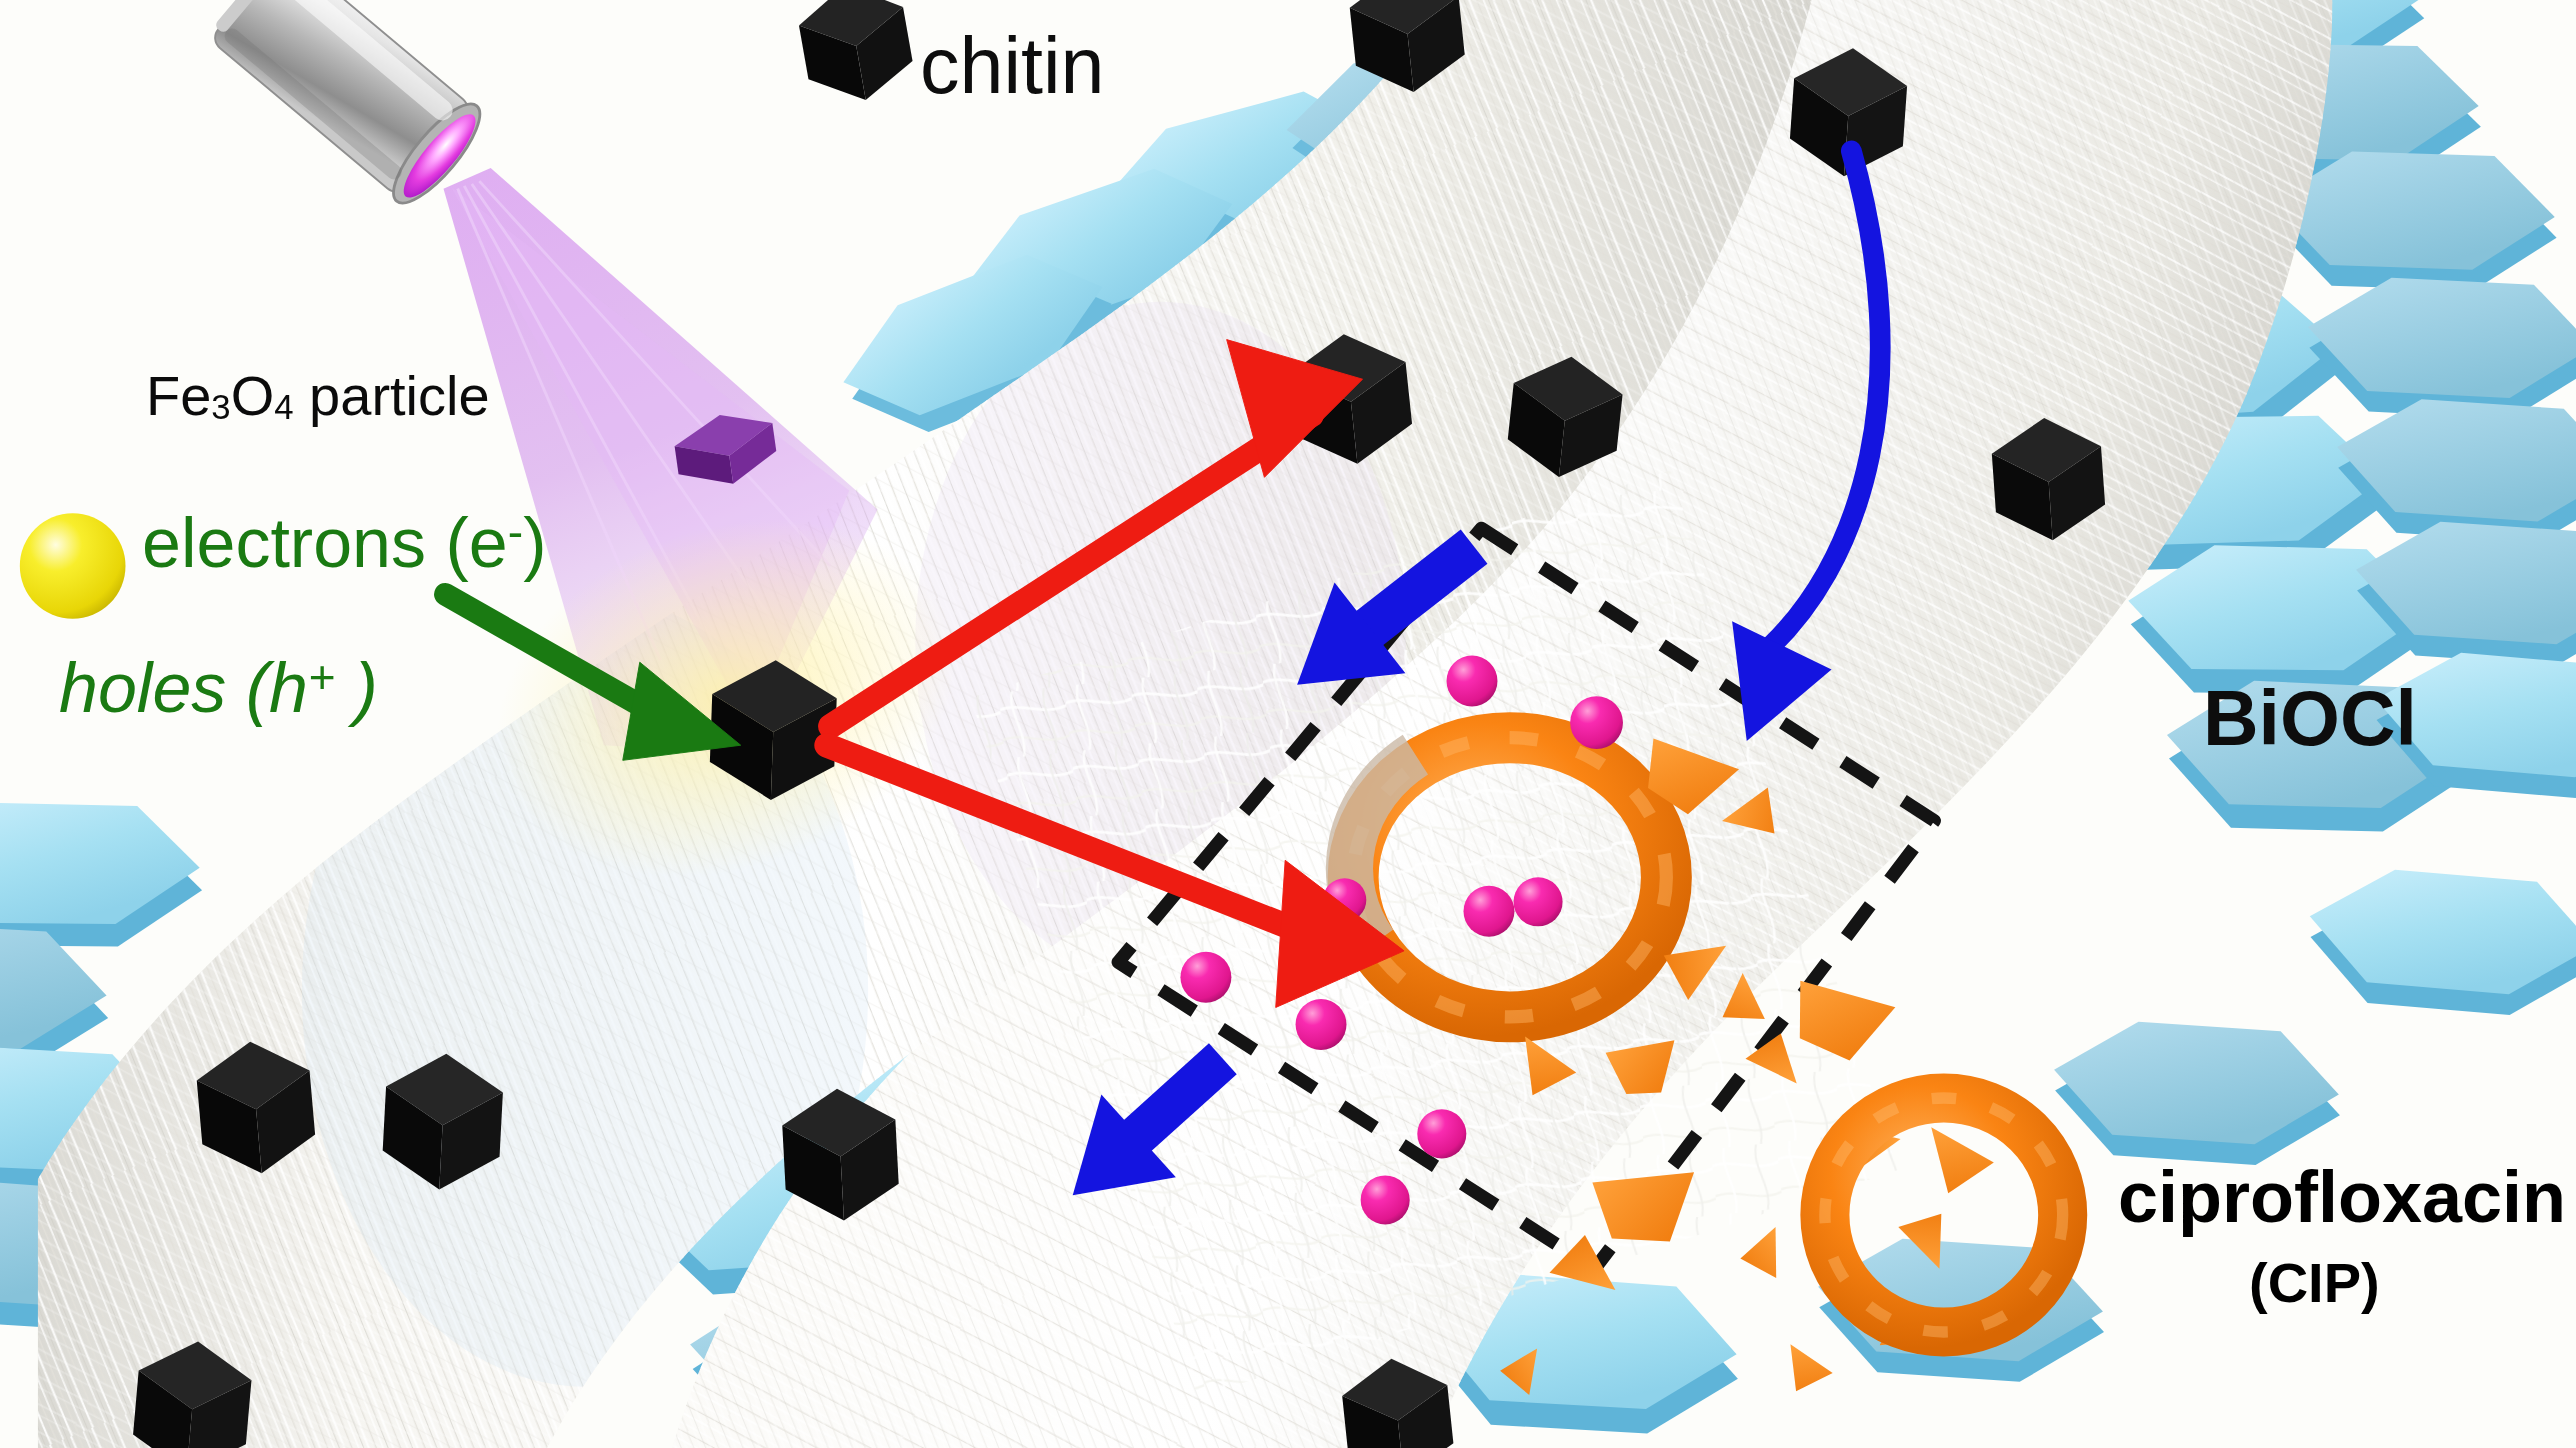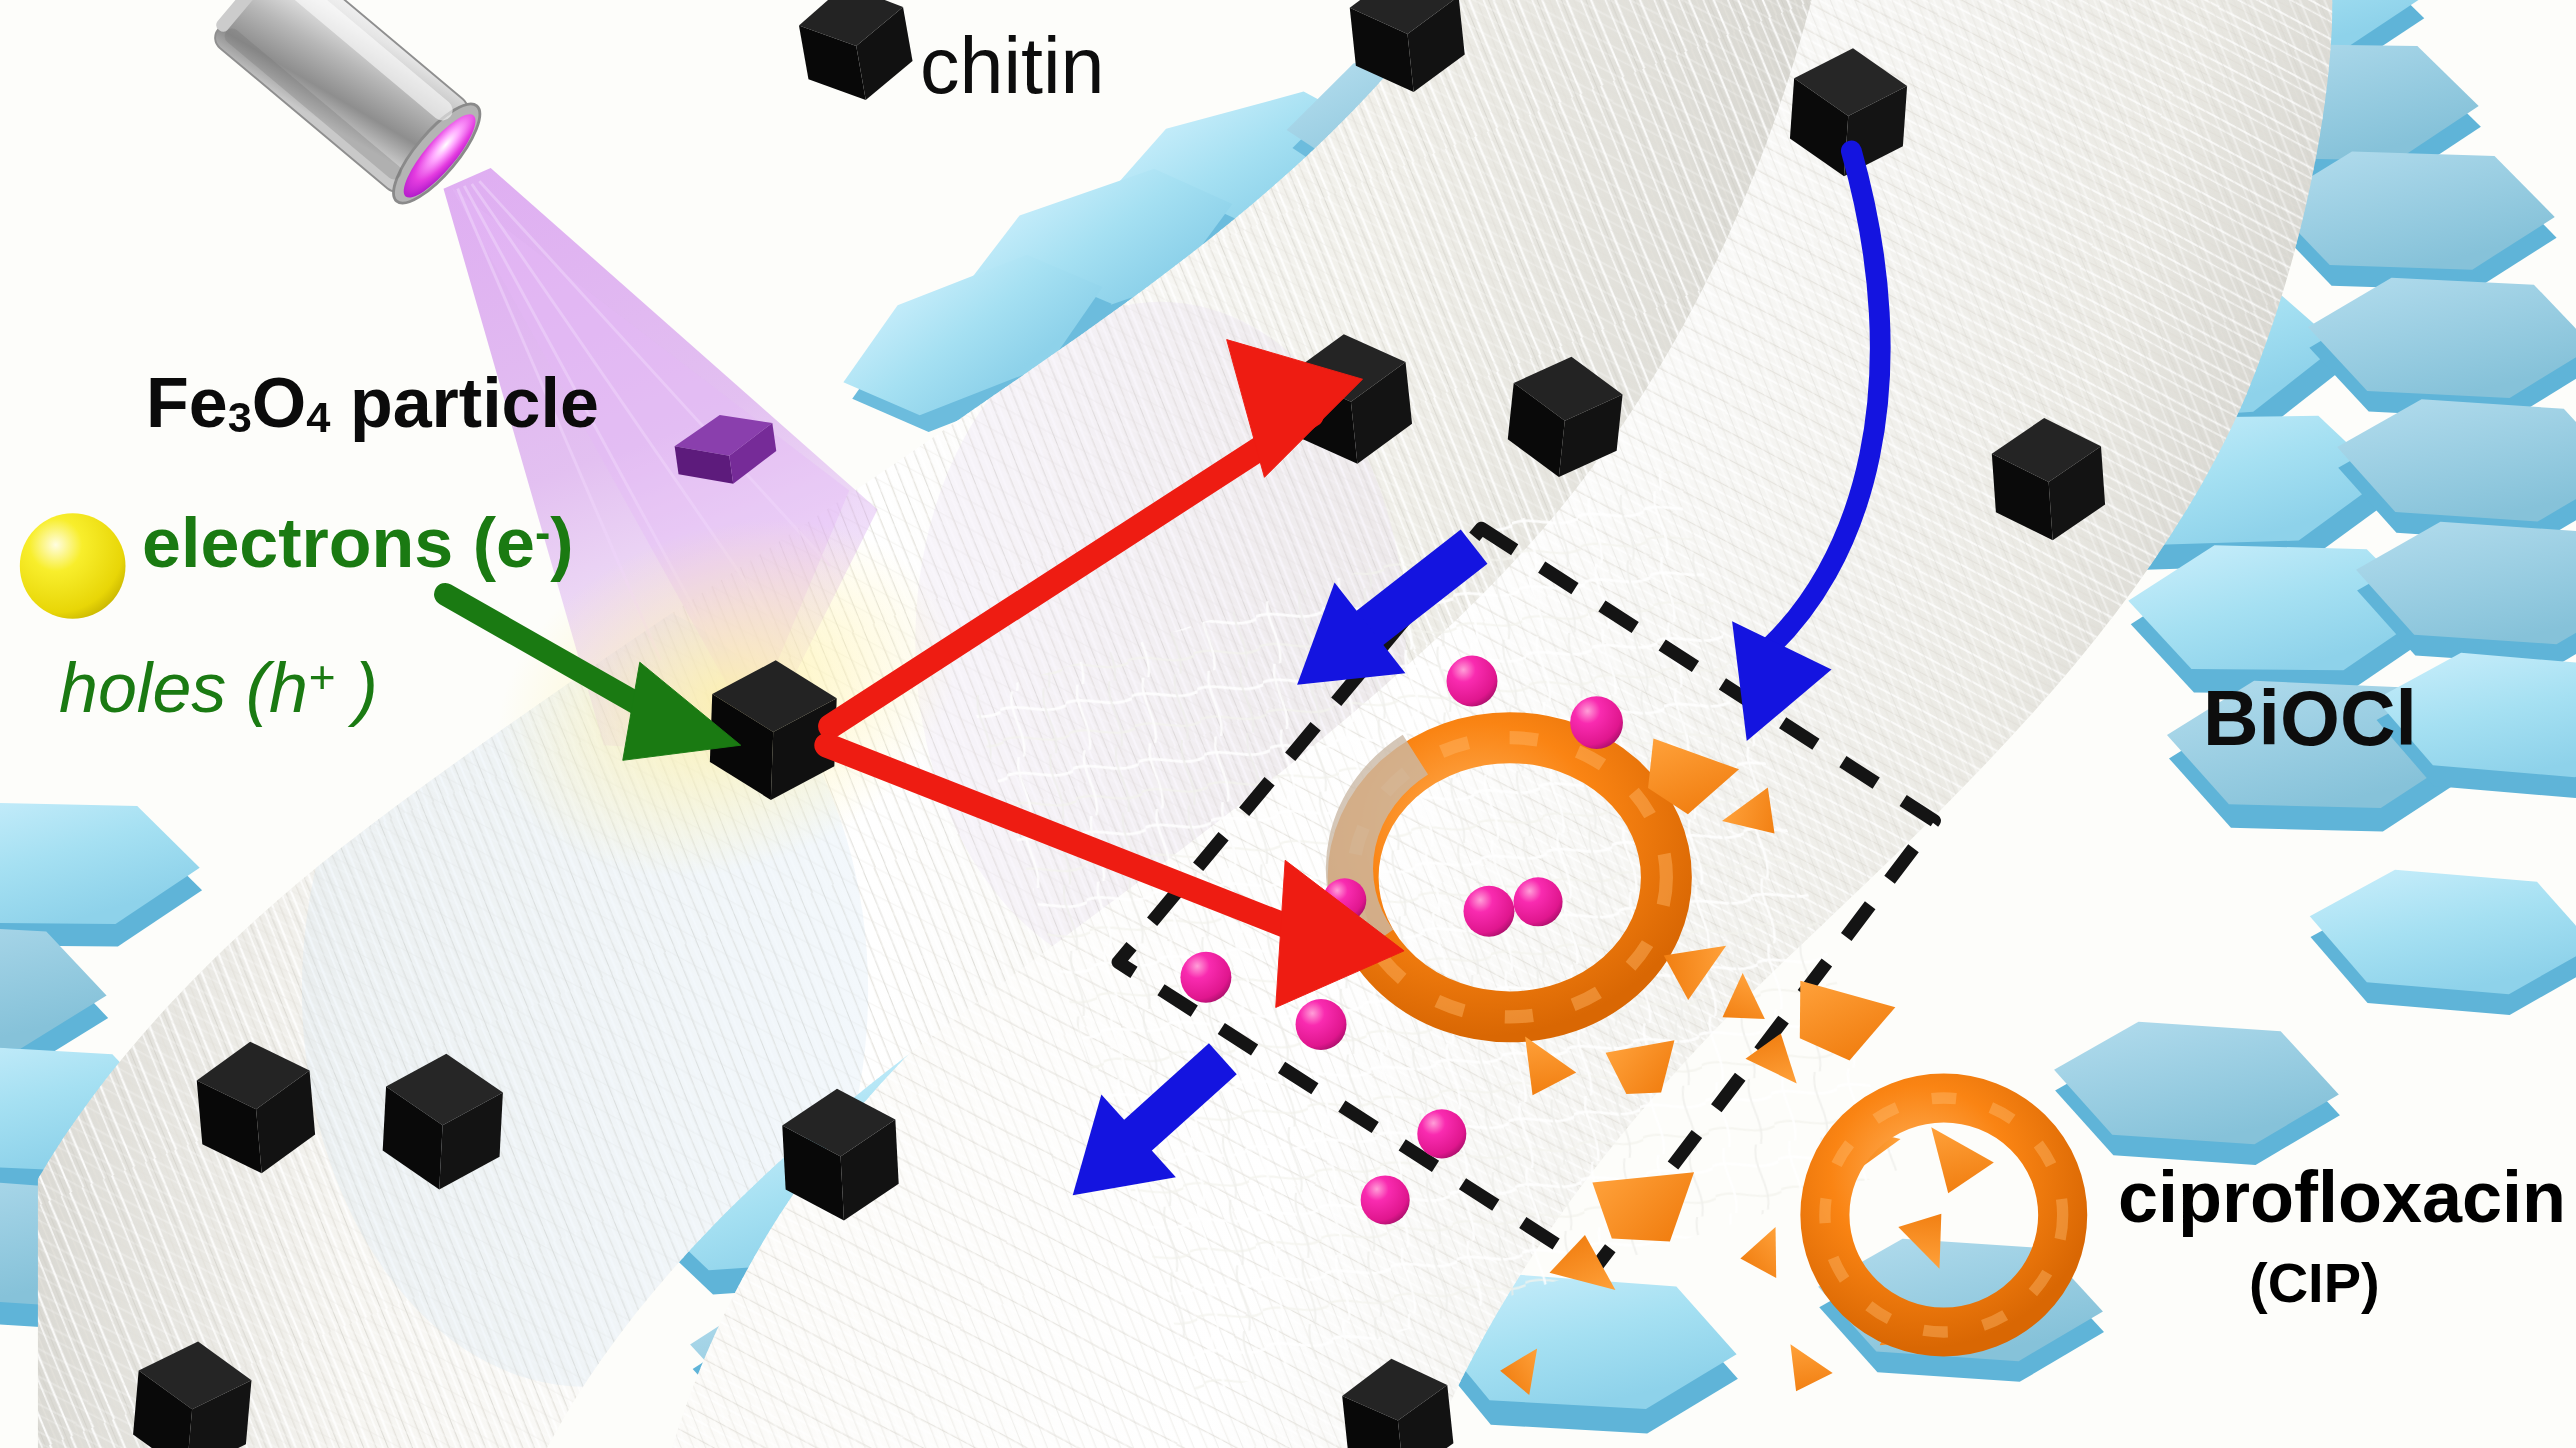--- a/index.html
+++ b/index.html
@@ -7,23 +7,23 @@
   #stage{
     position:relative;
     width:2576px;height:1448px;
     overflow:hidden;
     background:#fdfdfa;
     font-family:"Liberation Sans", sans-serif;
   }
   #art{position:absolute;inset:0;width:100%;height:100%;}
   .lbl{position:absolute;white-space:nowrap;line-height:1;}
   .lbl-chitin{left:920px;top:26.4px;font-size:79px;color:#0d0d0d;font-weight:400;}
-  .lbl-fe{left:146px;top:368px;font-size:70px;color:#0b0b0b;font-weight:700;}
+  .lbl-fe{left:146px;top:368px;font-size:56px;color:#0b0b0b;font-weight:400;}
   .lbl-fe sub{font-size:0.62em;vertical-align:-0.12em;}
-  .lbl-el{left:142px;top:508px;font-size:70px;color:#1a7a12;font-weight:700;}
+  .lbl-el{left:142px;top:508px;font-size:70px;color:#1a7a12;font-weight:400;}
   .lbl-ho{left:59px;top:653px;font-size:70px;color:#1a7a12;font-weight:400;font-style:italic;}
   .lbl-el sup,.lbl-ho sup{font-size:0.66em;vertical-align:0.42em;}
   .lbl-biocl{left:2203px;top:680px;font-size:77px;color:#0d0d0d;font-weight:700;}
   .lbl-cip{left:2118px;top:1161px;font-size:72px;color:#000;font-weight:700;text-align:left;}
   .lbl-cip2{left:2249px;top:1255px;font-size:56px;color:#000;font-weight:700;}
 </style>
 </head>
 <body>
 
 <div id="stage">

